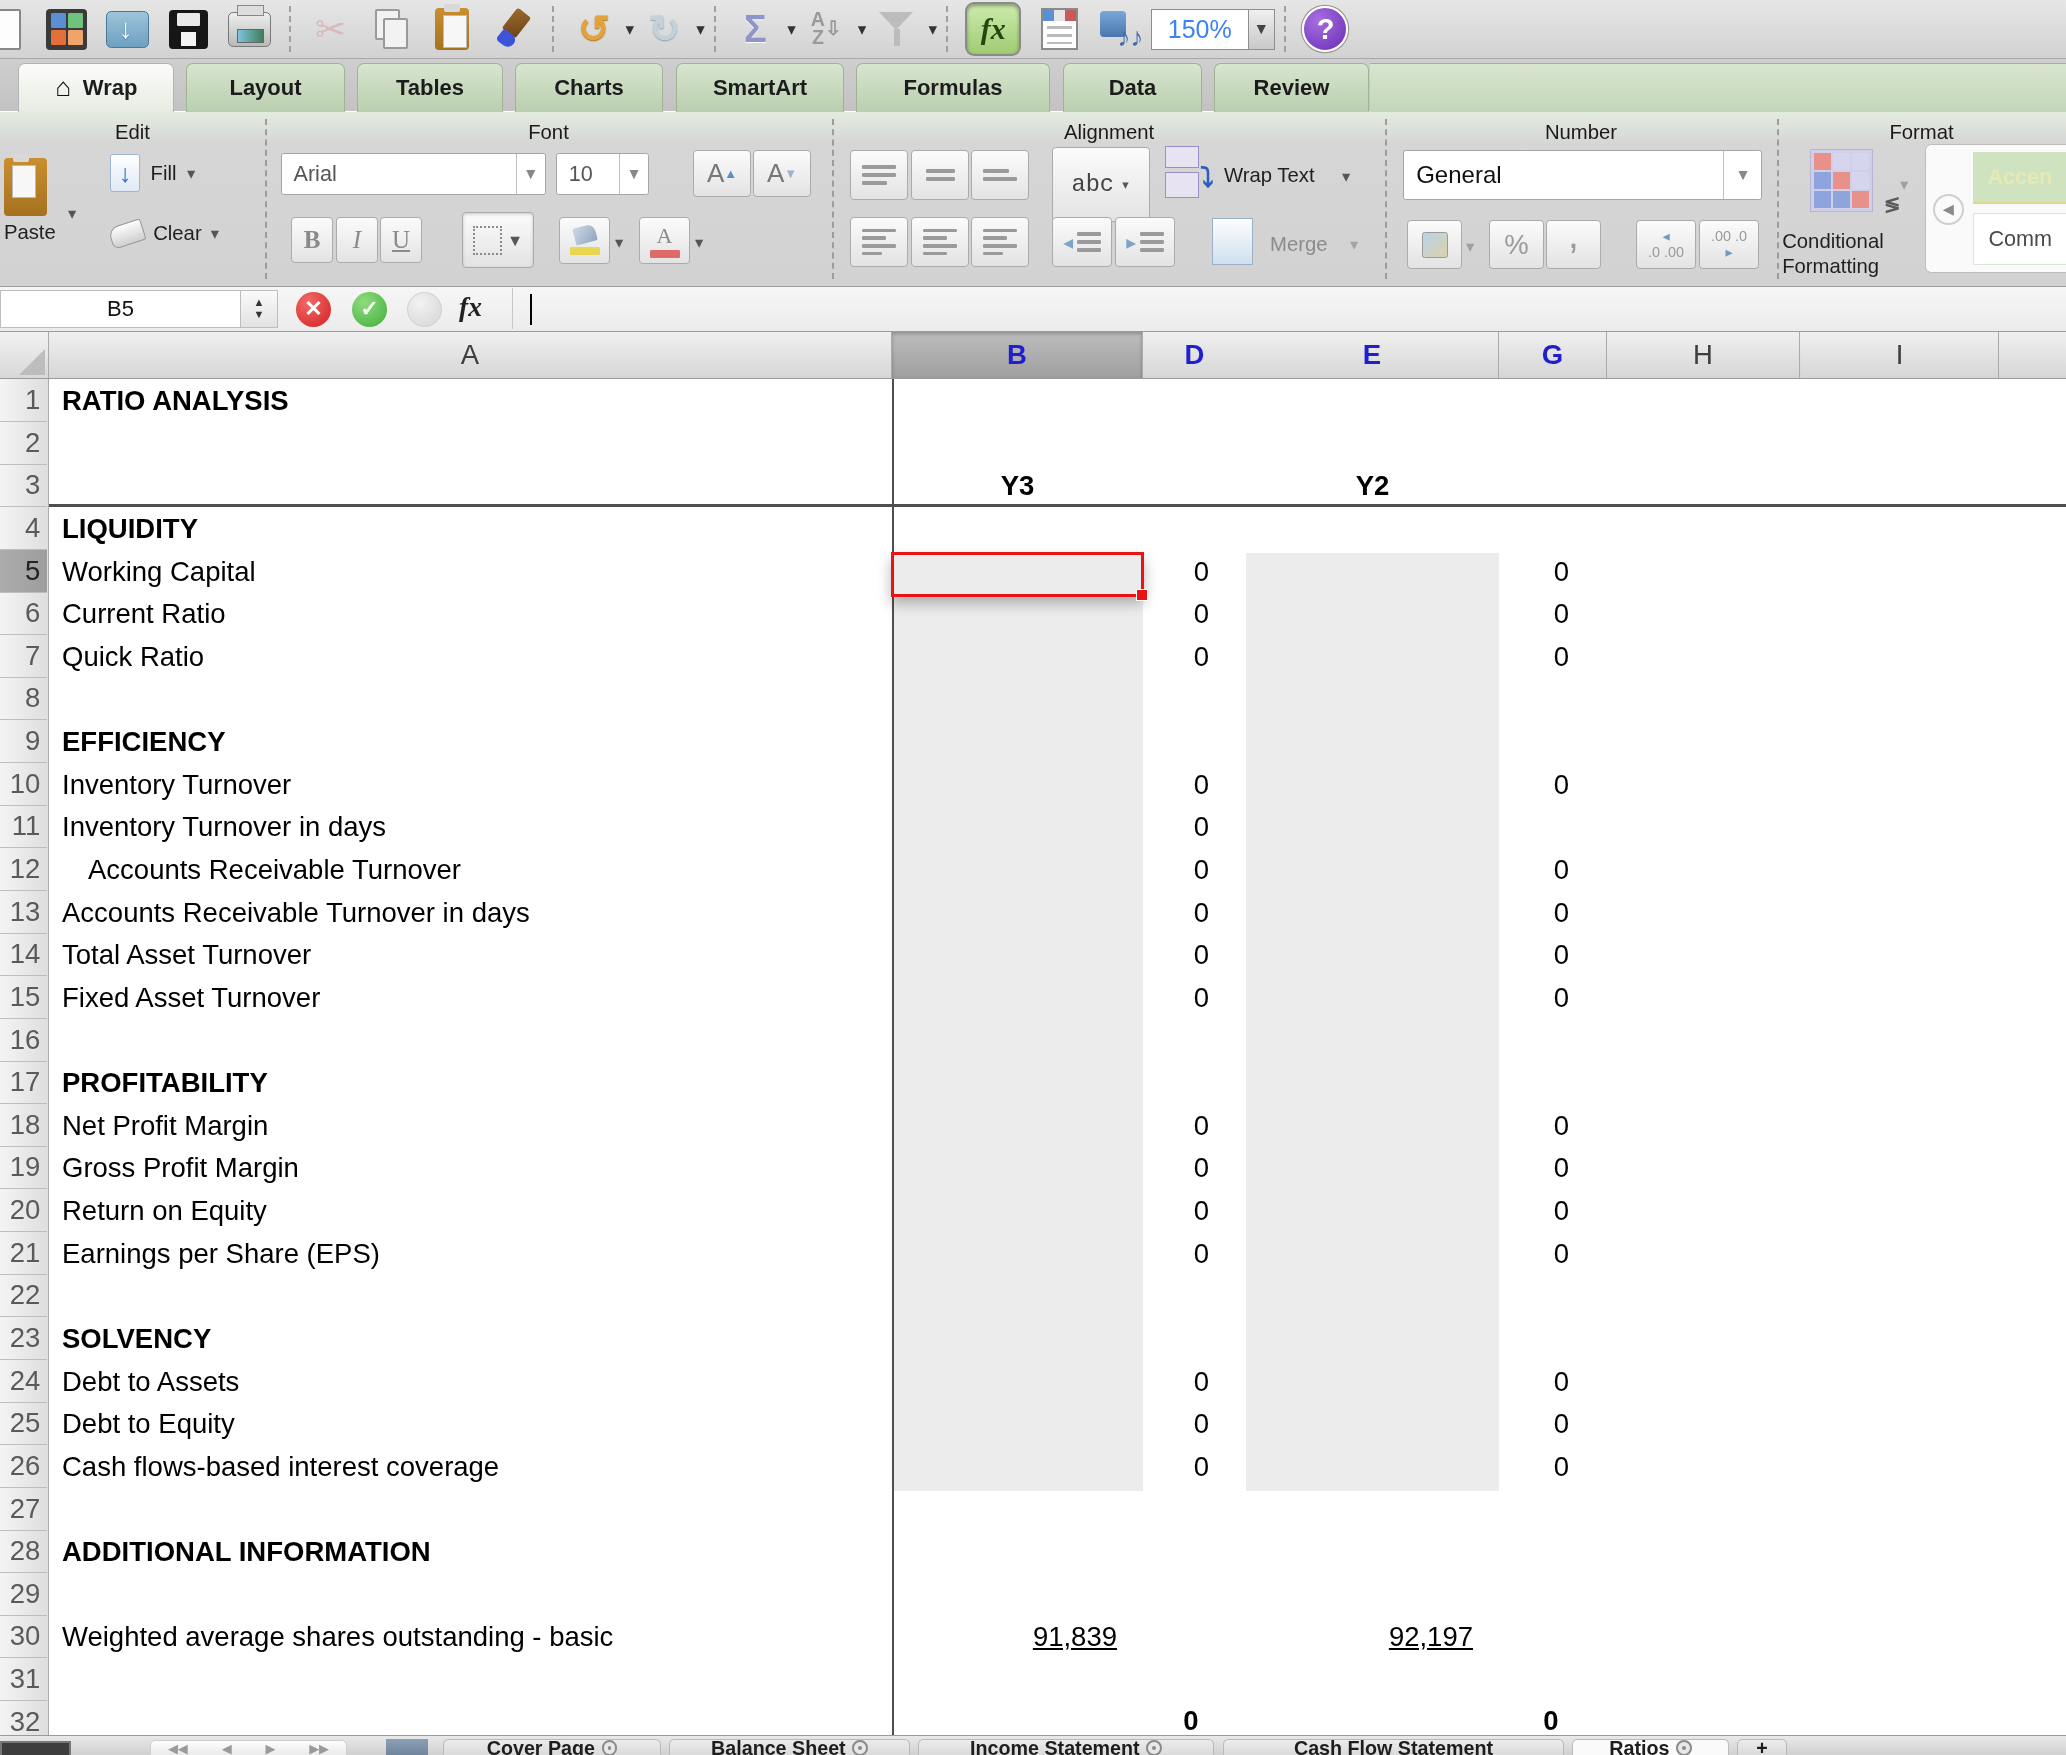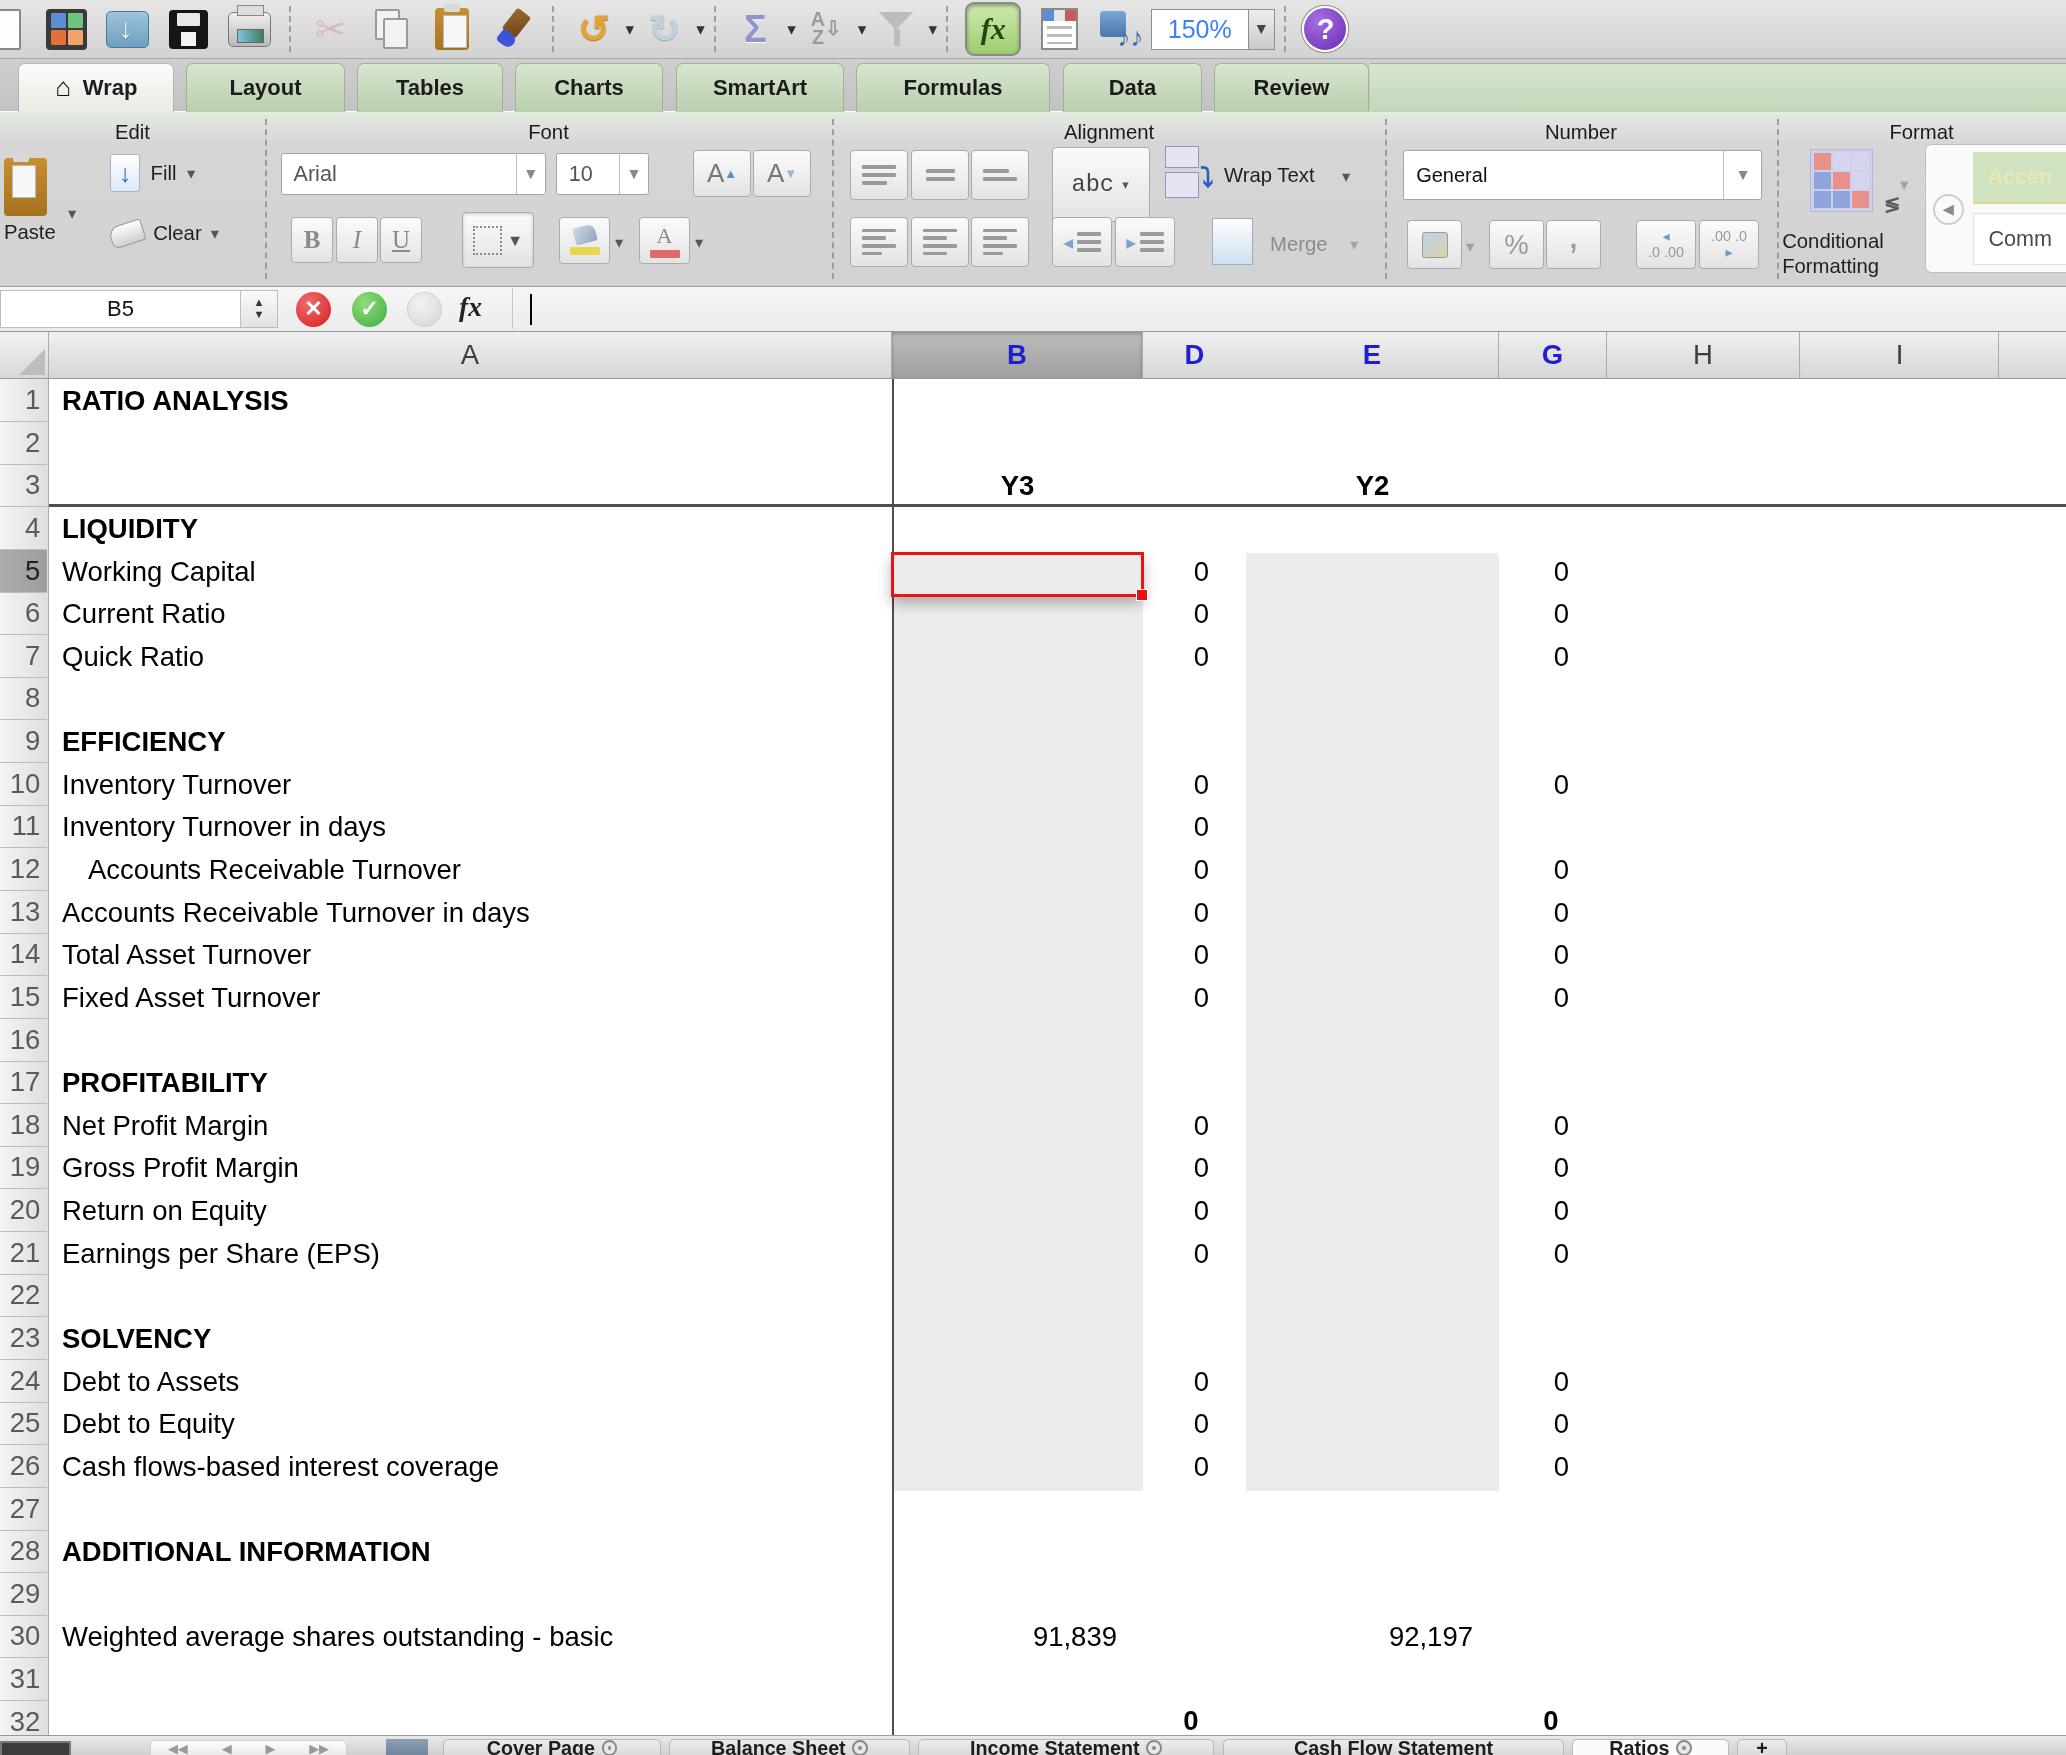--- a/index.html
+++ b/index.html
@@ -151,21 +151,21 @@
     background:linear-gradient(90deg,#f4f4f4,#dedede); border-right:1.3px solid #ababab; overflow:hidden; }
   .rh { position:absolute; left:-26px; width:73px; height:43px; border-bottom:1.3px solid #bdbdbd;
     display:flex; align-items:center; justify-content:flex-end; padding-right:6.6px;
     font-size:27.5px; color:#5a5a5a; }
   .rh.selected { background:linear-gradient(90deg,#b5b5b5,#9d9d9d); color:#222; }
   .shade { position:absolute; background:#ececec; }
   #ab-line { position:absolute; left:892px; top:0; width:2px; height:100%; background:#4f4f4f; }
   #r3-line { position:absolute; left:49px; top:125px; width:2017px; height:3.3px; background:#4f4f4f; }
   .cell { position:absolute; height:43px; display:flex; align-items:center; font-size:27.5px; color:#000; }
   .cell.left { justify-content:flex-start; padding-left:13px; }
-  .cell.right { justify-content:flex-end; padding-right:26px; }
+  .cell.right { justify-content:flex-end; padding-right:26px;text-decoration:underline; }
   .cell.num { justify-content:flex-end; padding-right:38px; }
   .cell.center { justify-content:center; }
   .cell.bold { font-weight:bold; }
   .cell .uline { display:inline-block; min-width:73px; text-align:right; padding-right:10.5px;
     border-bottom:3.3px solid #000; }
   #selbox { position:absolute; left:891px; top:173px; width:253px; height:45px;
     border:3.3px solid #ed1212; background:#ececec; box-shadow:0 6.6px 13px rgba(0,0,0,.28); }
   #selhandle { position:absolute; right:-6.6px; bottom:-6.6px; width:11.8px; height:11.8px;
     background:#ed1212; border:1.3px solid #fff; }
 
@@ -439,21 +439,21 @@
         </div>
       <div style="position:absolute;left:380px;top:106px;width:41px;height:47px;background:linear-gradient(#fdfdfd,#cfe0ef);border:1.3px solid #9ab0c4"></div>
       <span class="rbtn-label" style="position:absolute;left:438px;top:121px;color:#8c8c8c">Merge</span>
       <span class="dd" style="position:absolute;left:518px;top:123px;color:#a5a5a5">▾</span>
     </div>
     <div class="gsep" style="left:1385px"></div>
 
     <div class="grp" style="left:1385px;width:392px">
       <div class="grp-label">Number</div>
       <div class="combo" style="left:18.4px;top:38px;width:359px;height:50px">
-        <span class="txt" style="color:#111;font-size:20px">General</span>
+        <span class="txt" style="color:#111;font-size:24px">General</span>
         <span class="cdd" style="width:38px">▼</span>
       </div>
       <div class="sqbtn" style="left:22px;top:108px;width:55px;height:49px">
         <div style="width:26px;height:26px;background:linear-gradient(135deg,#bcd3ea,#d9d2a8);border:1.3px solid #9a9a9a;border-radius:2.6px"></div>
       </div>
       <span class="dd" style="position:absolute;left:81px;top:125px;color:#a0a0a0">▾</span>
       <div class="sqbtn" style="left:104px;top:108px;width:55px;height:49px;font-size:27.5px;color:#9a9a9a">
           <span>%</span>
         </div>
       <div class="sqbtn" style="left:161px;top:108px;width:55px;height:49px;font-size:39px;color:#9a9a9a">

